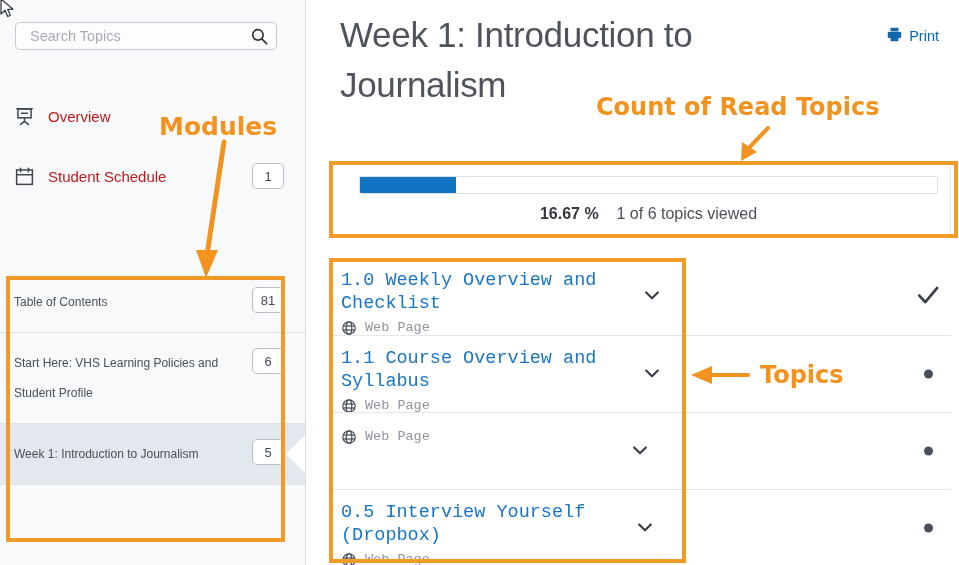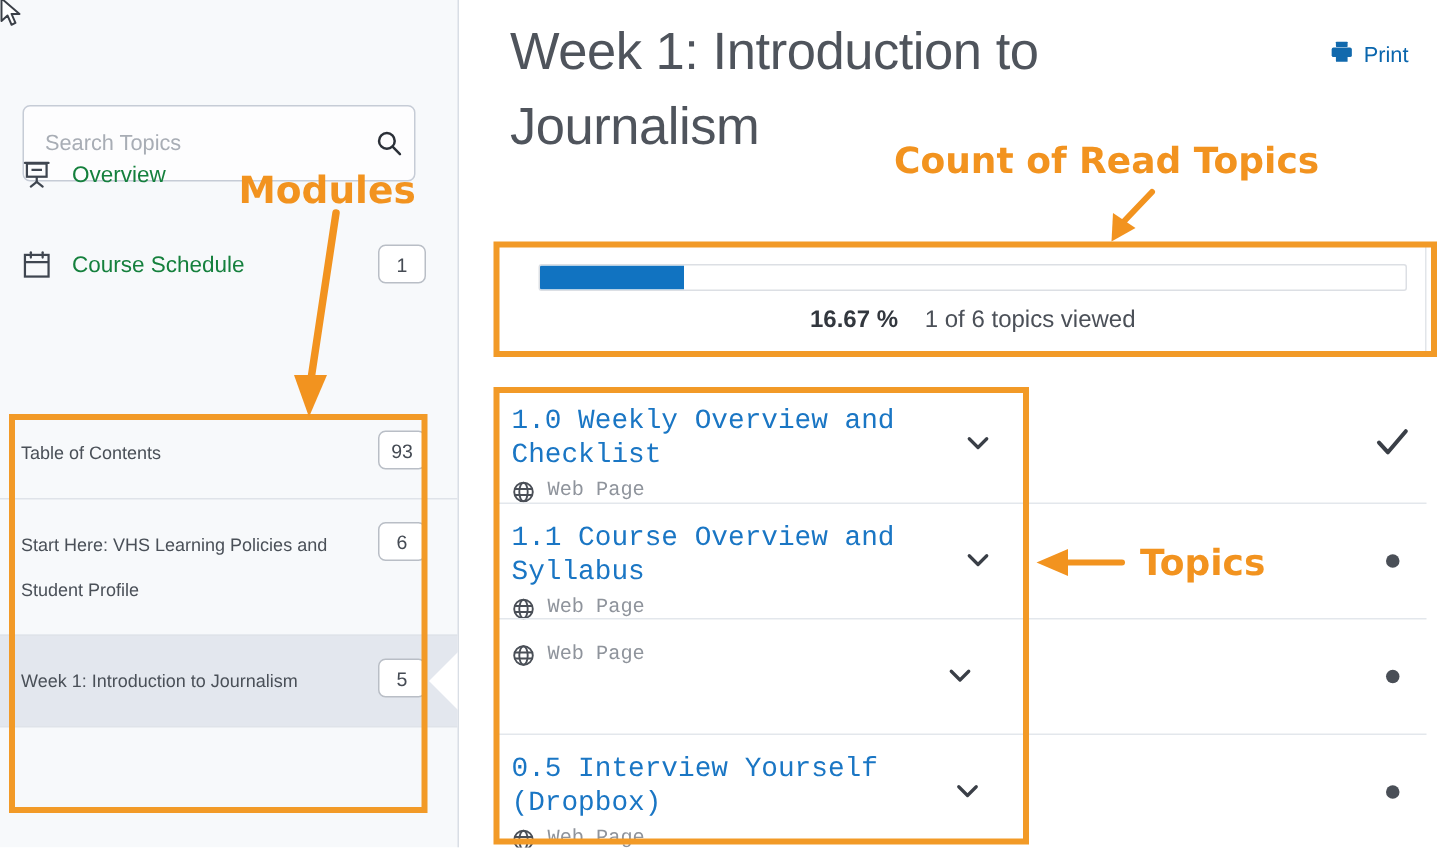--- a/index.html
+++ b/index.html
@@ -14,43 +14,43 @@
   
   .sidebar {
     position: absolute; left: 0; top: 0;
     width: 306px; height: 565px;
     background: #f7f9fb;
     border-right: 1px solid #d9dee5;
     overflow: hidden;
   }
   .search-wrap {
     position: absolute; left: 15px; top: 22px;
-    width: 262px; height: 51px;
+    width: 262px; height: 28px;
     border: 1px solid #c6ccd6;
     border-radius: 5px;
     background: #fdfdfe;
-    display: flex; align-items: center; margin-top: 48px;
+    display: flex; align-items: center;
   }
   .search-input {
     flex: 1; border: none; outline: none; background: transparent;
     font-family: "Liberation Sans", sans-serif;
     font-size: 14.5px; color: #8c9199;
     padding-left: 14px;
   }
   .search-input::placeholder { color: #a8adb5; }
   .search-icon { width: 34px; display: flex; align-items: center; justify-content: center; }
 
   .nav-list { position: absolute; left: 0; top: 86px; width: 306px; }
   .nav-item {
     display: flex; align-items: center;
     height: 60px; padding: 0 22px 0 14px;
     cursor: pointer;
   }
   .nav-ico { width: 34px; display: flex; align-items: center; justify-content: flex-start; color: #3f4650; }
-  .nav-label { flex: 1; font-size: 15px; color: #15803d; }
+  .nav-label { flex: 1; font-size: 15px; color: #b91c1c; }
   .badge {
     min-width: 32px; height: 26px;
     border: 1px solid #b9bec6; border-radius: 5px;
     background: #fff;
     display: flex; align-items: center; justify-content: center;
     font-size: 13px; color: #454b54;
     padding: 0 6px;
   }
 
   
@@ -173,30 +173,30 @@
 
       <div class="nav-item">
         <span class="nav-ico">
           <svg width="21" height="21" viewBox="0 0 24 24" fill="none" stroke="#3f4650" stroke-width="1.7">
             <rect x="3" y="4.5" width="18" height="16.5"></rect>
             <line x1="3" y1="10" x2="21" y2="10"></line>
             <line x1="7.5" y1="2.5" x2="7.5" y2="6.5" stroke-linecap="round"></line>
             <line x1="16.5" y1="2.5" x2="16.5" y2="6.5" stroke-linecap="round"></line>
           </svg>
         </span>
-        <span class="nav-label">Course Schedule</span>
+        <span class="nav-label">Student Schedule</span>
         <span class="badge">1</span>
       </div>
     </div>
 
     <div class="mod-list">
 
       <div class="mod-row">
         <span class="mod-title">Table of Contents</span>
-        <span class="badge">93</span>
+        <span class="badge">81</span>
       </div>
 
       <div class="mod-row">
         <span class="mod-title">Start Here: VHS Learning Policies and Student Profile</span>
         <span class="badge">6</span>
       </div>
 
       <div class="mod-row selected">
         <span class="mod-title">Week 1: Introduction to Journalism</span>
         <span class="badge">5</span>

